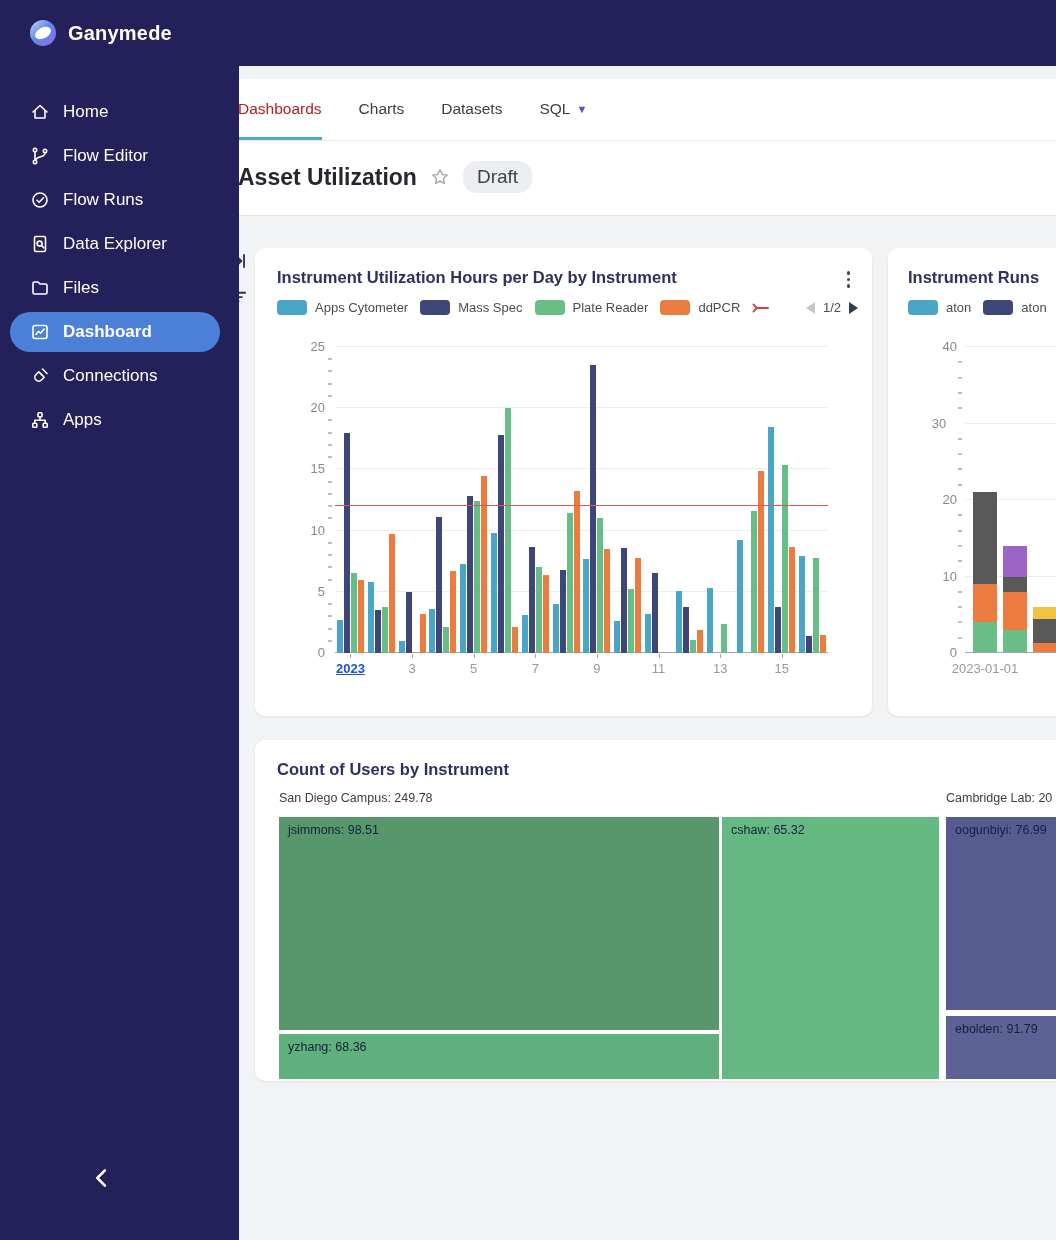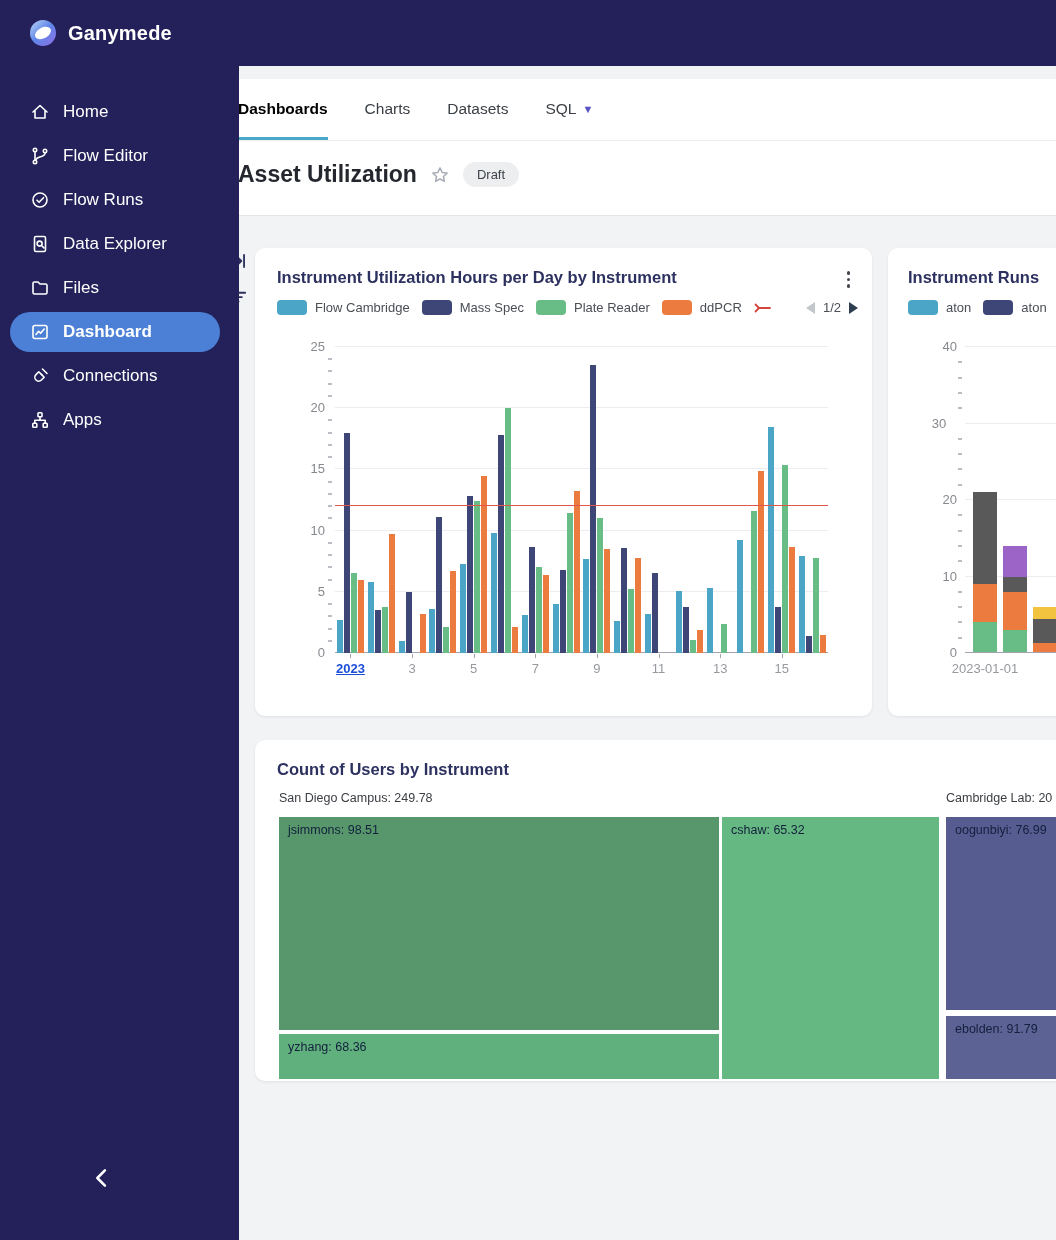--- a/index.html
+++ b/index.html
@@ -22,25 +22,25 @@
 
   
   .main { position:absolute; left:207px; top:66px; width:849px; height:1174px; overflow:hidden; background:#f2f3f5; }
 
   .topbar { position:absolute; left:0; top:13px; width:849px; height:137px; background:#fff;
     border-bottom:1px solid #e4e5e9; }
   .tabs-row { display:flex; gap:37px; padding-left:31px; height:62px; align-items:stretch;
     border-bottom:1px solid #ececef; }
   .tab { display:flex; align-items:center; font-size:15.5px; color:#3a3f45; cursor:pointer;
     border-bottom:3px solid transparent; padding-top:2px; }
-  .tab.active { color:#000000; border-bottom-color:#4aa9c9;font-weight:bold; }
+  .tab.active { color:#b91c1c; border-bottom-color:#4aa9c9; }
   .tab .caret { color:#5a52c4; font-size:11px; margin-left:6px; }
   .title-row { display:flex; align-items:center; gap:13px; padding:20px 0 0 31px; }
   .page-title { font-size:23px; font-weight:700; color:#24272e; }
-  .status-badge { background:#eceef0; color:#3f434a; font-size:13px; border-radius:14px; padding:5px 14px; }
+  .status-badge { background:#eceef0; color:#3f434a; font-size:19px; border-radius:14px; padding:5px 14px; }
 
   
   .card { position:absolute; background:#fff; border-radius:10px; box-shadow:0 1px 3px rgba(25,28,60,.08); }
   #card1 { left:48px; top:182px; width:617px; height:468px; }
   #card2 { left:681px; top:182px; width:290px; height:468px; }
   #card3 { left:48px; top:674px; width:892px; height:341px; }
   .card-title { position:absolute; left:22px; top:20px; font-size:16.5px; font-weight:700; color:#2c3160; white-space:nowrap; }
   #card2 .card-title { left:20px; }
   .kebab { position:absolute; right:18px; top:19px; display:flex; flex-direction:column; gap:3px; padding:4px; cursor:pointer; }
   .kebab i { width:3.5px; height:3.5px; border-radius:50%; background:#43474d; }
@@ -245,21 +245,21 @@
     <h3 class="card-title">Instrument Utilization Hours per Day by Instrument</h3>
     <span class="kebab">
         <i></i>
         <i></i>
         <i></i>
       </span>
     <div class="legend-row">
 
       <span class="legend-item">
           <span class="legend-swatch" style="background: rgb(75, 165, 198);"></span>
-          <span>Flow Cambridge</span>
+          <span>Apps Cytometer</span>
         </span>
         <span class="legend-item">
           <span class="legend-swatch" style="background: rgb(62, 70, 120);"></span>
           <span>Mass Spec</span>
         </span>
         <span class="legend-item">
           <span class="legend-swatch" style="background: rgb(104, 188, 134);"></span>
           <span>Plate Reader</span>
         </span>
         <span class="legend-item">

